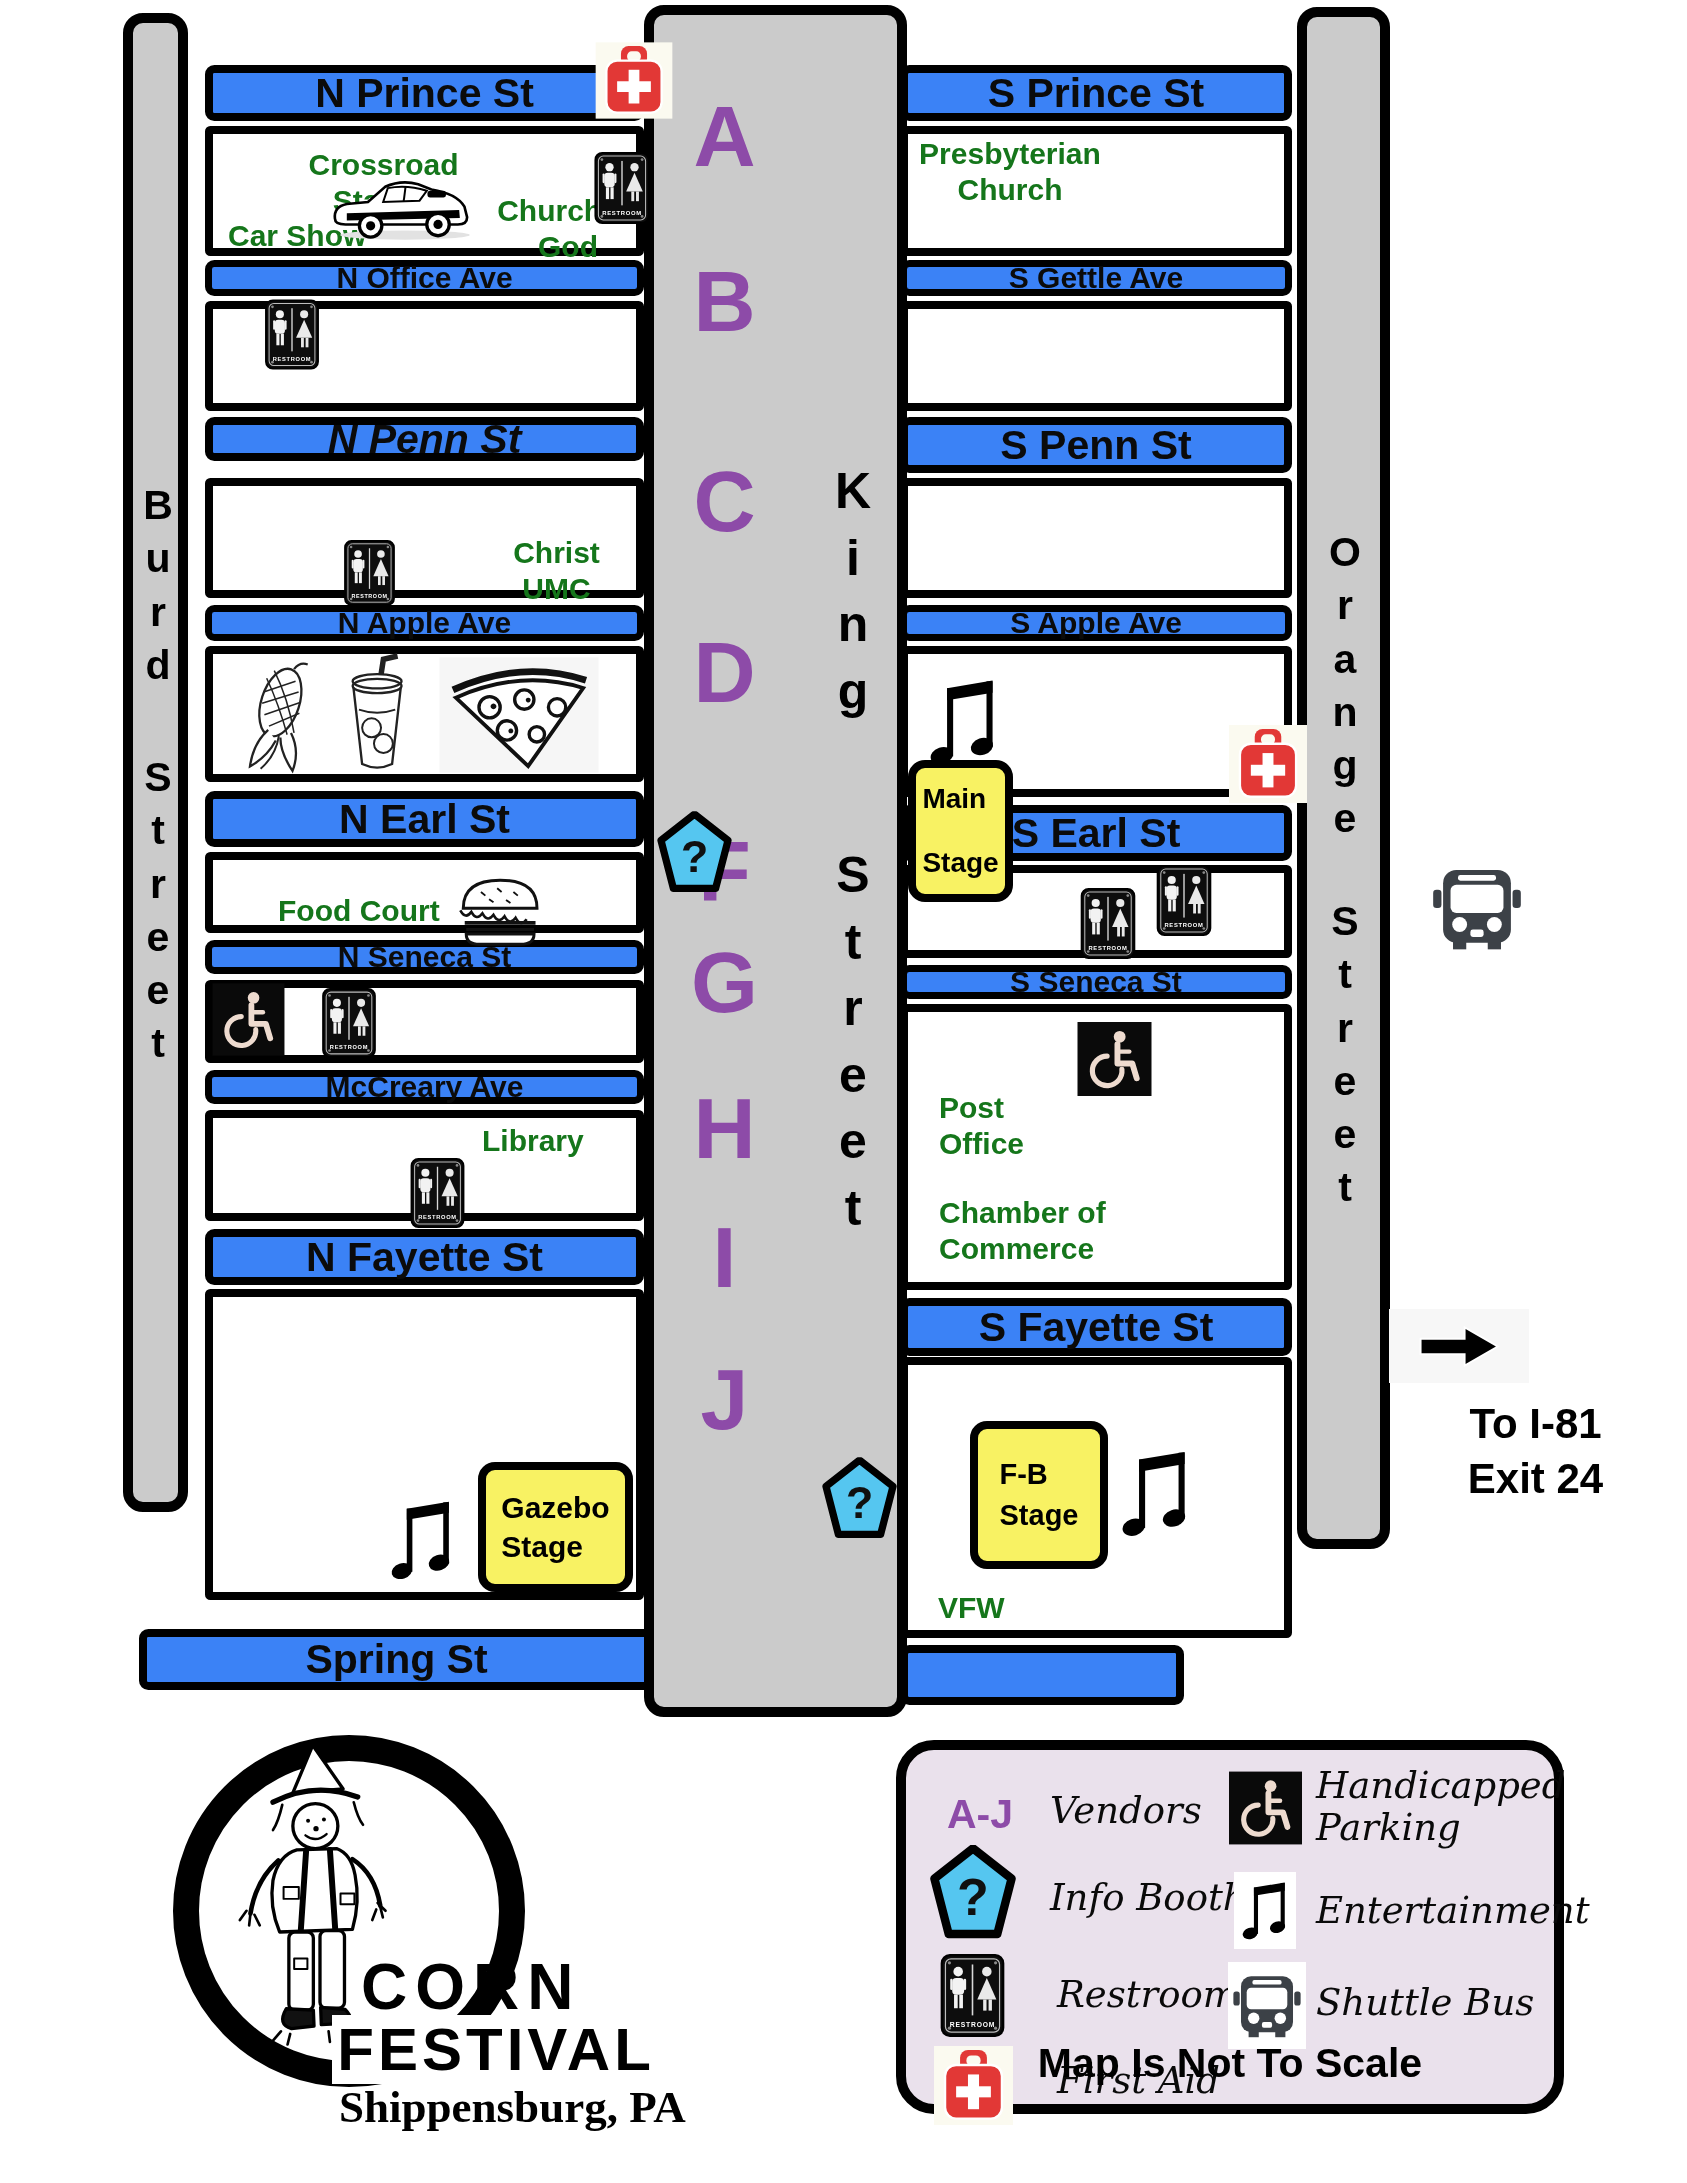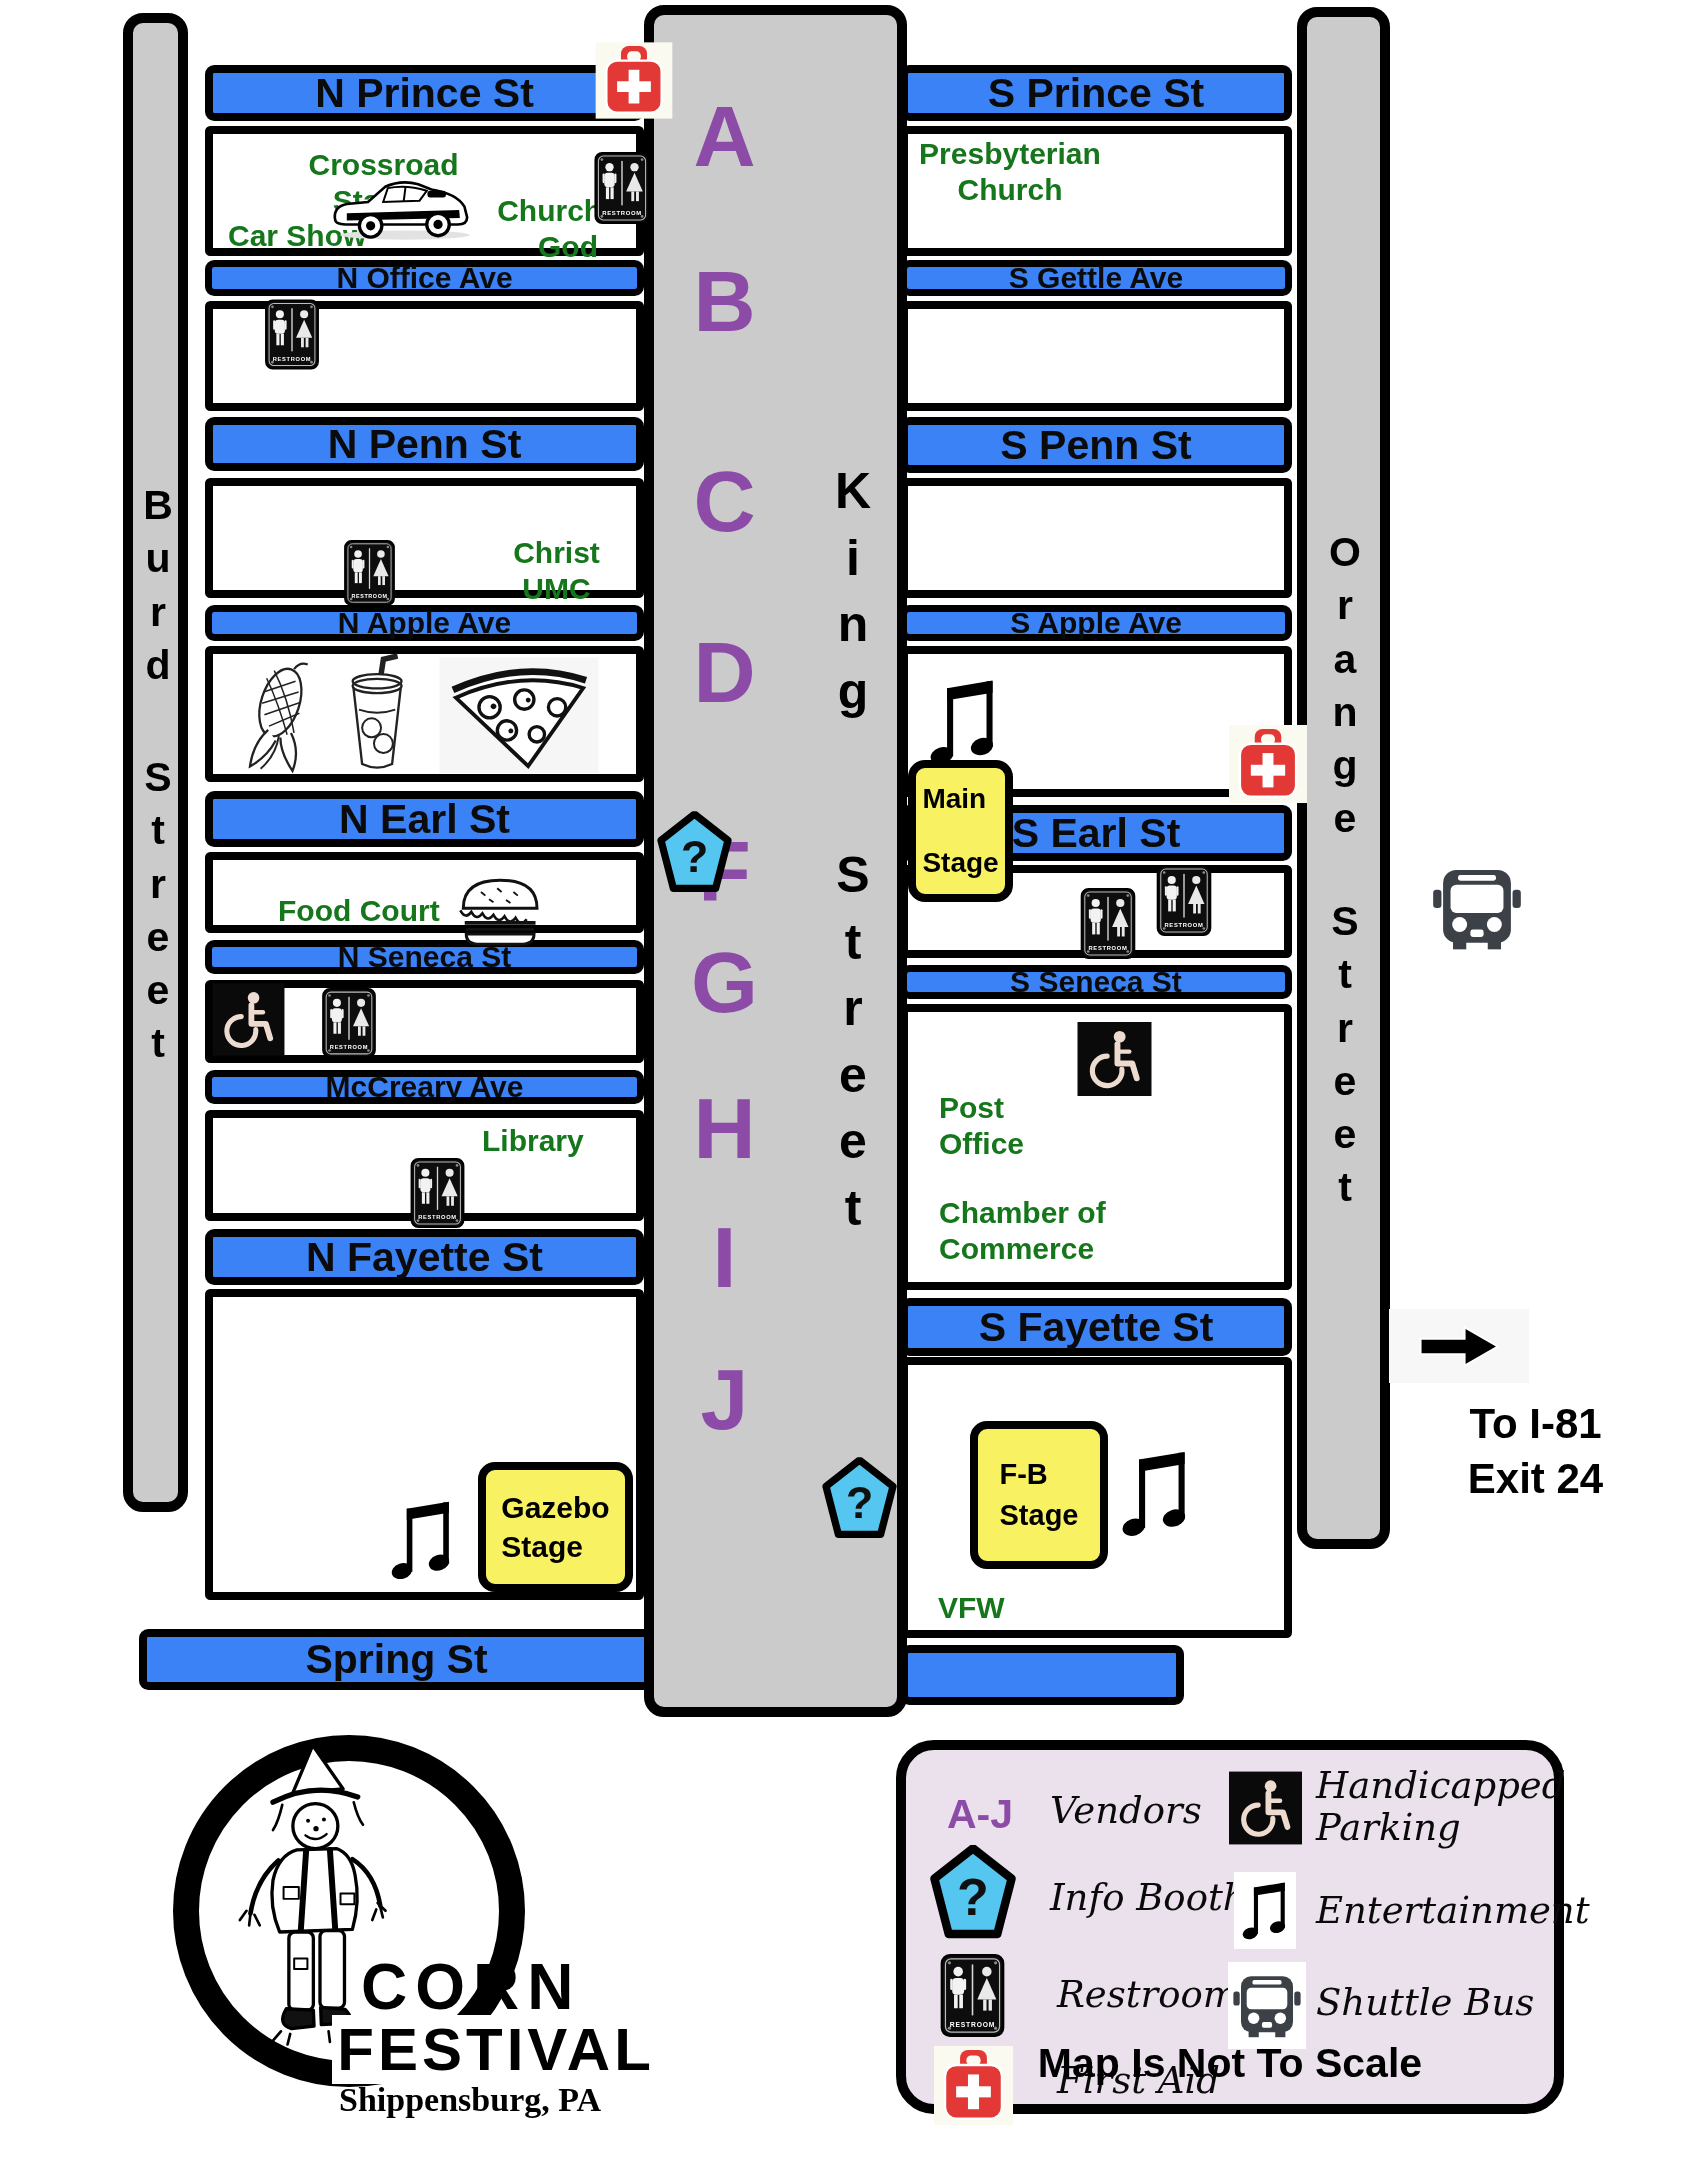--- a/index.html
+++ b/index.html
@@ -50,21 +50,21 @@
   .legend-aj { position:absolute; font-weight:bold; font-size:41px; color:#8d4ba8; }
   #legend-disclaimer { position:absolute; left:0; right:0; bottom:17px; text-align:center;
     font-weight:bold; font-size:41px; color:#000; }
 
   
   #logo-circle { position:absolute; left:173px; top:1735px; width:352px; height:352px;
     border:26.5px solid #000; border-radius:50%; z-index:1; }
   .logo-text { position:absolute; font-weight:bold; color:#000; z-index:3; }
   #logo-title1 { left:361px; top:1950px; font-size:64px; letter-spacing:8px; }
   #logo-title2 { left:332px; top:2015px; font-size:60px; letter-spacing:4px; background:#fff; padding:0 5.3px; }
-  #logo-location { left:339px; top:2081px; font-family:"Liberation Serif", serif; font-size:34px; z-index:3; }
+  #logo-location { left:339px; top:2081px; font-family:"Liberation Serif", serif; font-size:45px; z-index:3; }
 </style>
 </head>
 <body>
 
 <div id="canvas">
 
   <svg width="0" height="0" style="position:absolute" aria-hidden="true">
     <defs>
       <symbol id="sym-restroom" viewBox="0 0 80 104">
         <rect x="1.5" y="1.5" width="77" height="101" rx="10" fill="#0d0d0d" stroke="#000" stroke-width="3"></rect>
@@ -253,21 +253,21 @@
   <div class="block" style="left:900px; top:126px; width:392px; height:130px;"></div>
   <div class="block" style="left:900px; top:301px; width:392px; height:110px;"></div>
   <div class="block" style="left:900px; top:478px; width:392px; height:120px;"></div>
   <div class="block" style="left:900px; top:646px; width:392px; height:151px;"></div>
   <div class="block" style="left:900px; top:865px; width:392px; height:93px;"></div>
   <div class="block" style="left:900px; top:1004px; width:392px; height:286px;"></div>
   <div class="block" style="left:900px; top:1357px; width:392px; height:281px;"></div>
 
   <div class="bar-lg" style="left:205px; top:65px; width:439px; height:56px;">N Prince St</div>
   <div class="bar-sm" style="left:205px; top:260px; width:439px; height:36px;">N Office Ave</div>
-  <div class="bar-lg" style="left:205px; top:417px; width:439px; height:54px;">N Penn St</div>
+  <div class="bar-lg" style="left:205px; top:417px; width:439px; height:44px;font-style:italic;">N Penn St</div>
   <div class="bar-sm" style="left:205px; top:605px; width:439px; height:36px;">N Apple Ave</div>
   <div class="bar-lg" style="left:205px; top:791px; width:439px; height:56px;">N Earl St</div>
   <div class="bar-sm" style="left:205px; top:940px; width:439px; height:34px;">N Seneca St</div>
   <div class="bar-sm" style="left:205px; top:1070px; width:439px; height:34px;">McCreary Ave</div>
   <div class="bar-lg" style="left:205px; top:1229px; width:439px; height:56px;">N Fayette St</div>
   <div class="bar-lg" style="left:900px; top:65px; width:392px; height:56px;">S Prince St</div>
 
   <div class="bar-lg" style="left:139px; top:1629px; width:515px; height:61px; z-index:0;">Spring St</div>
   <div class="bar-sm" style="left:900px; top:260px; width:392px; height:36px;">S Gettle Ave</div>
   <div class="bar-lg" style="left:900px; top:417px; width:392px; height:56px;">S Penn St</div>

